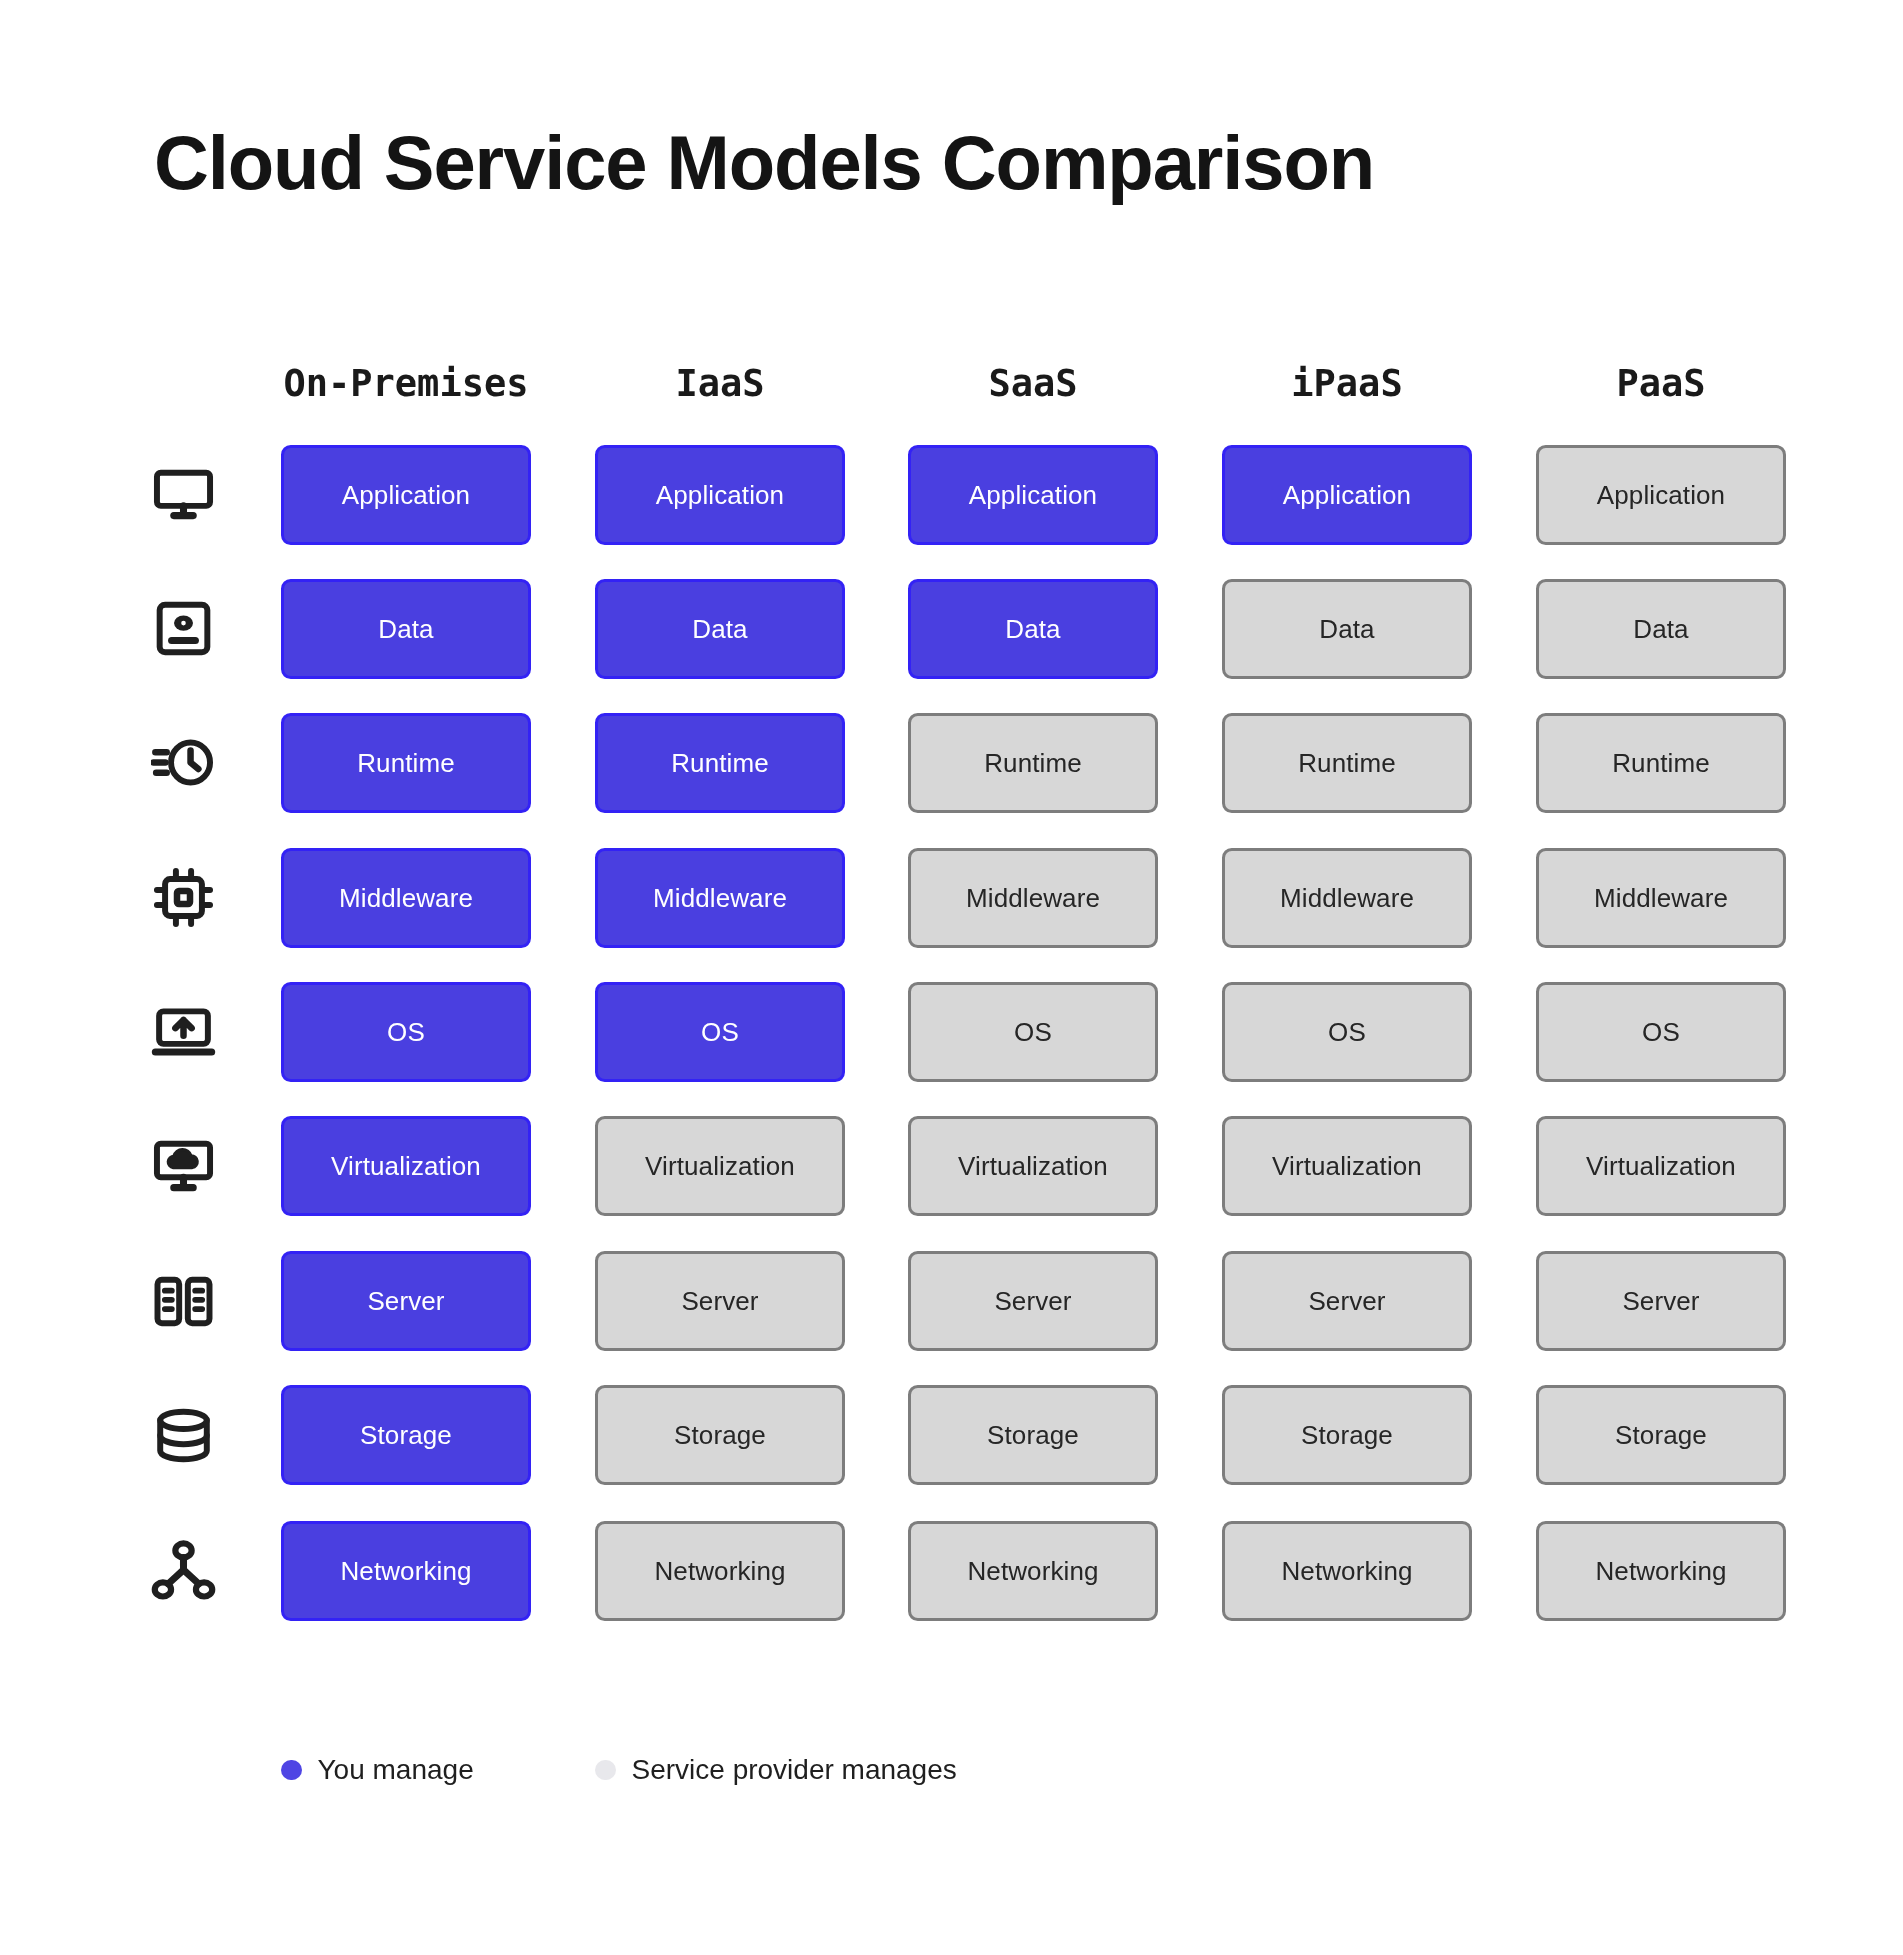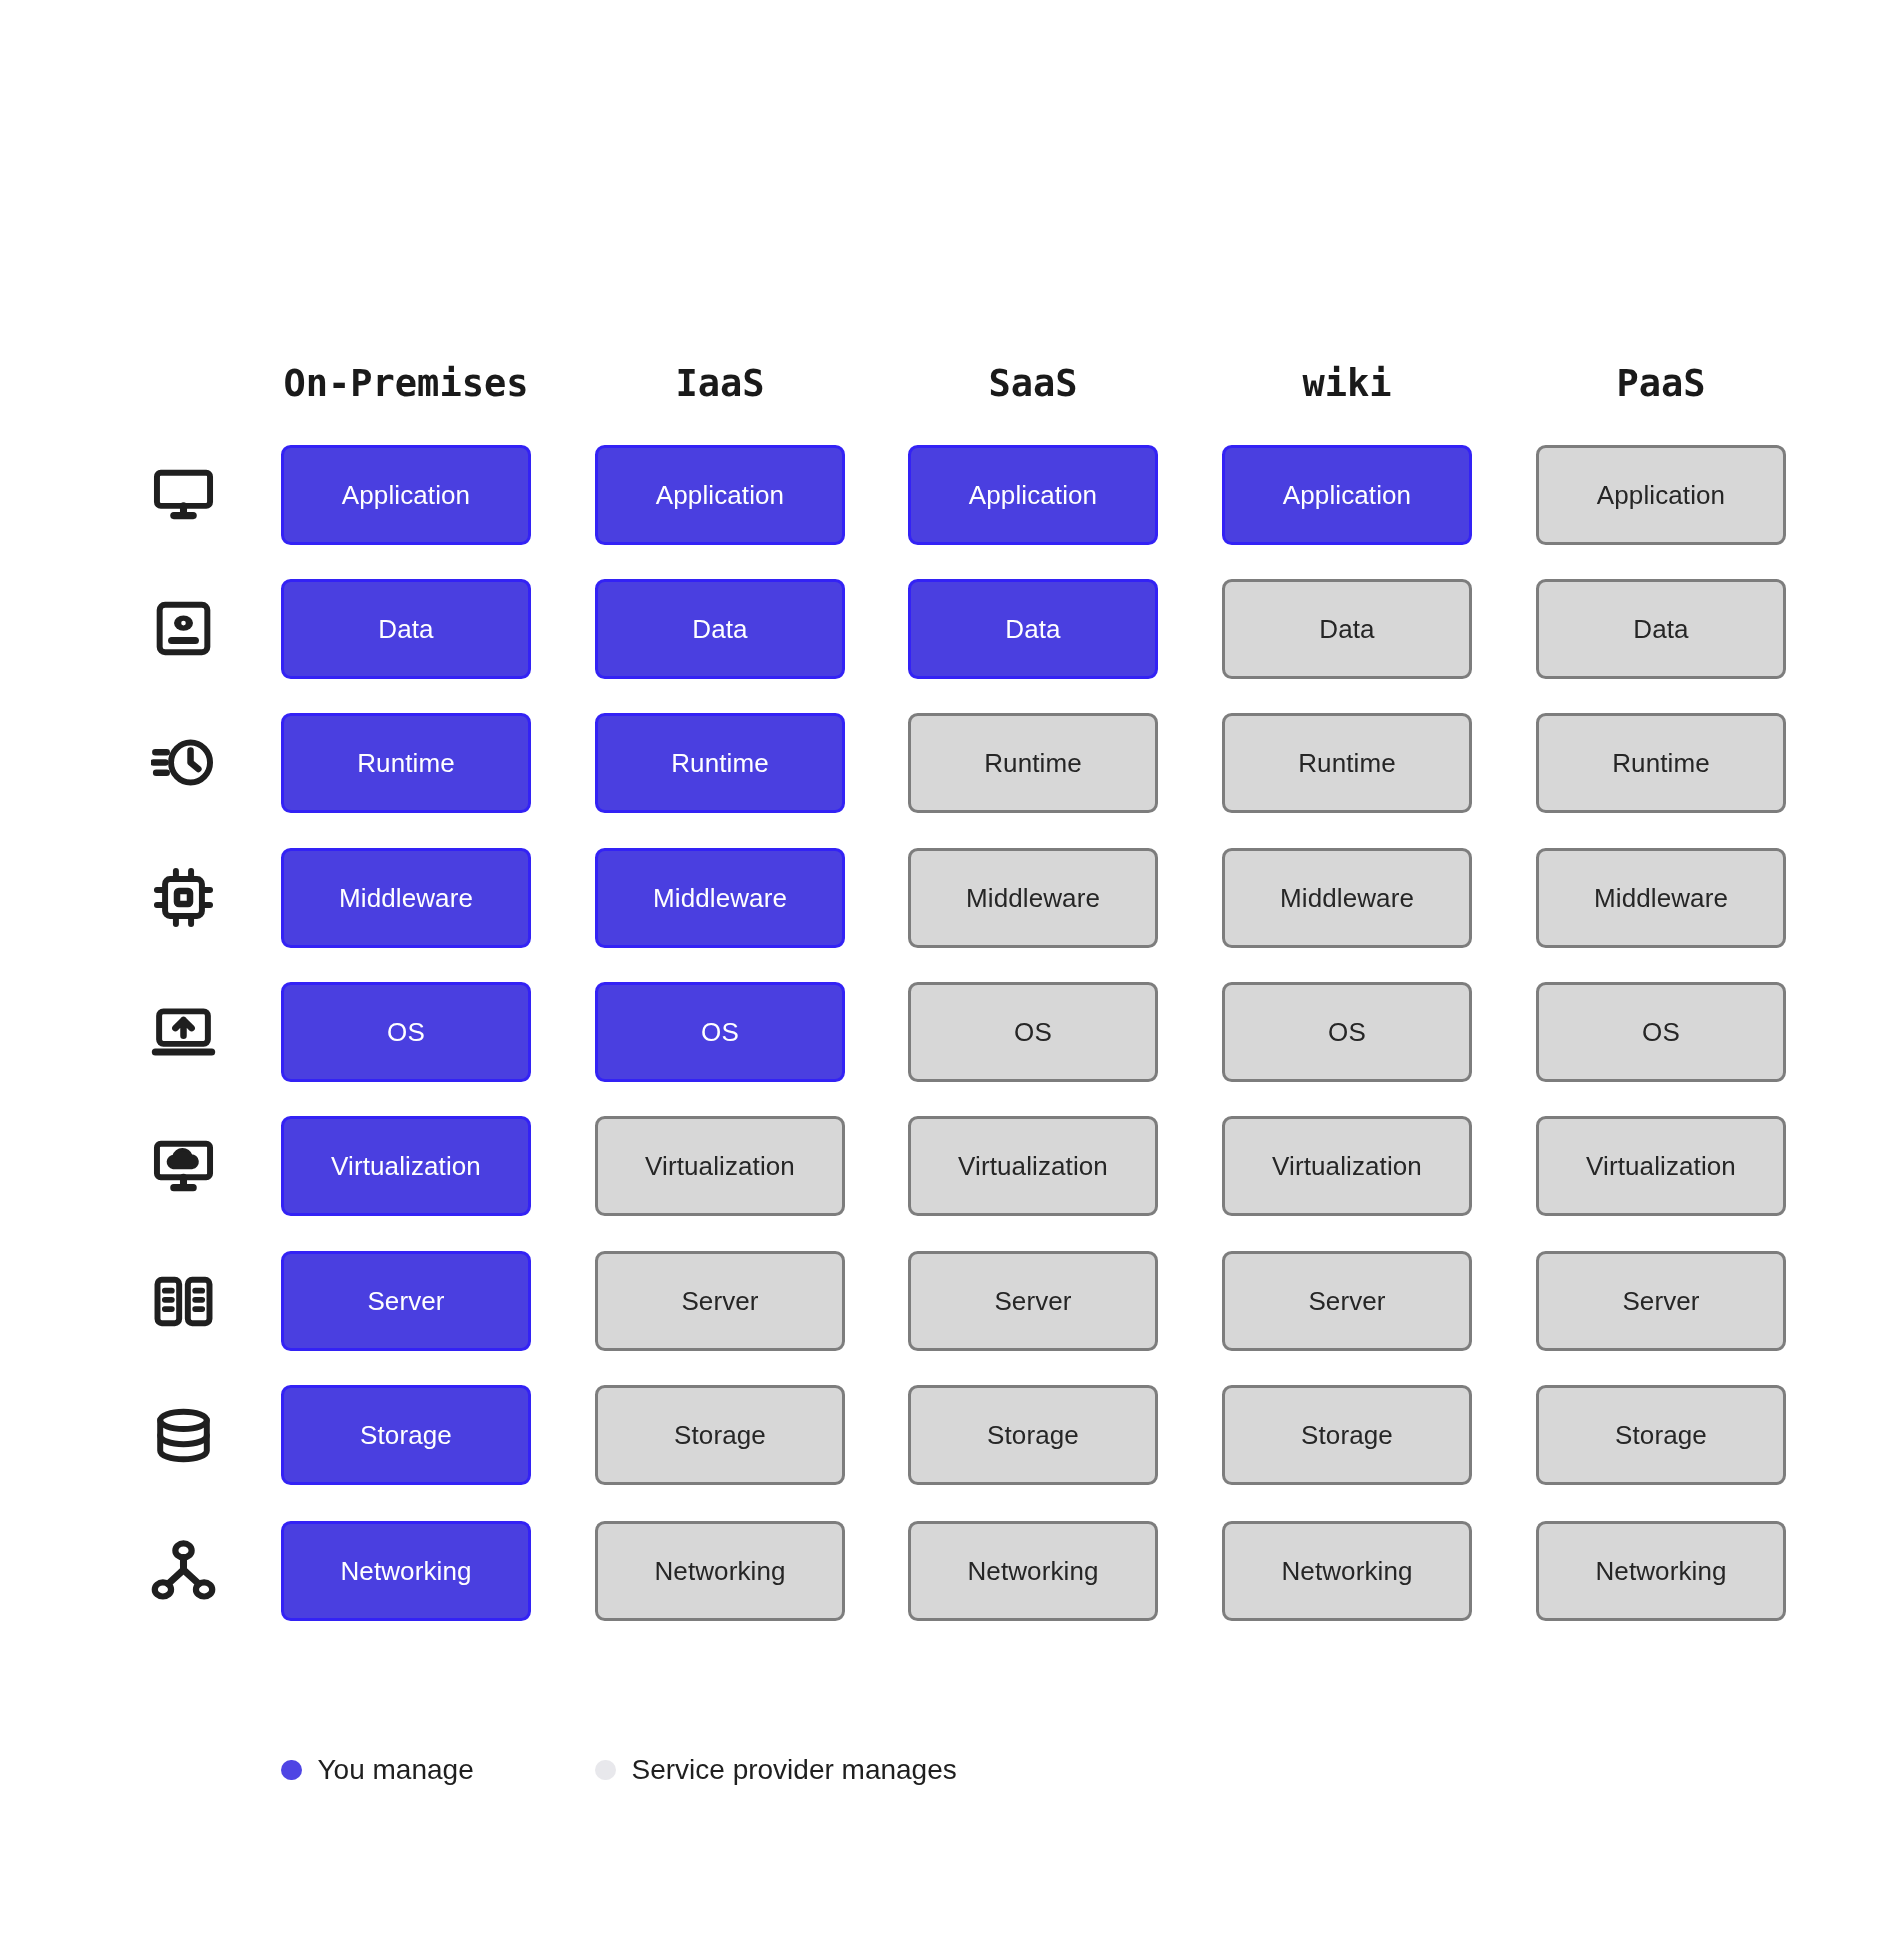--- a/index.html
+++ b/index.html
@@ -136,26 +136,27 @@
     color: #1f1f1f;
     white-space: nowrap;
     text-align: right;
   }
 </style>
 </head>
 <body>
 
 <div class="page">
 
+  <div class="title">Cloud Service Models Comparison</div>
 
   <div class="grid" id="grid-root">
       <div class="col-header" style="left: 281px; width: 250px;">On-Premises</div>
       <div class="col-header" style="left: 595px; width: 250px;">IaaS</div>
       <div class="col-header" style="left: 908px; width: 250px;">SaaS</div>
-      <div class="col-header" style="left: 1222px; width: 250px;">wiki</div>
+      <div class="col-header" style="left: 1222px; width: 250px;">iPaaS</div>
       <div class="col-header" style="left: 1536px; width: 250px;">PaaS</div>
       <div class="row-icon" style="top: 442px;">
         <svg viewBox="0 0 24 24" fill="none" stroke="#1f1f1f" stroke-width="2.2" stroke-linecap="round" stroke-linejoin="round">
           <rect x="2.2" y="4" width="19.6" height="12.2" rx="1.4"></rect>
           <path d="M12 16.2v3.2" stroke-width="2.6"></path>
           <path d="M8.4 19.8h7.2" stroke-width="2.6"></path>
         </svg>
       </div>
       <div class="cell managed" style="left: 281px; top: 433px; width: 250px; height: 100px;">Application</div>
       <div class="cell managed" style="left: 595px; top: 433px; width: 250px; height: 100px;">Application</div>

